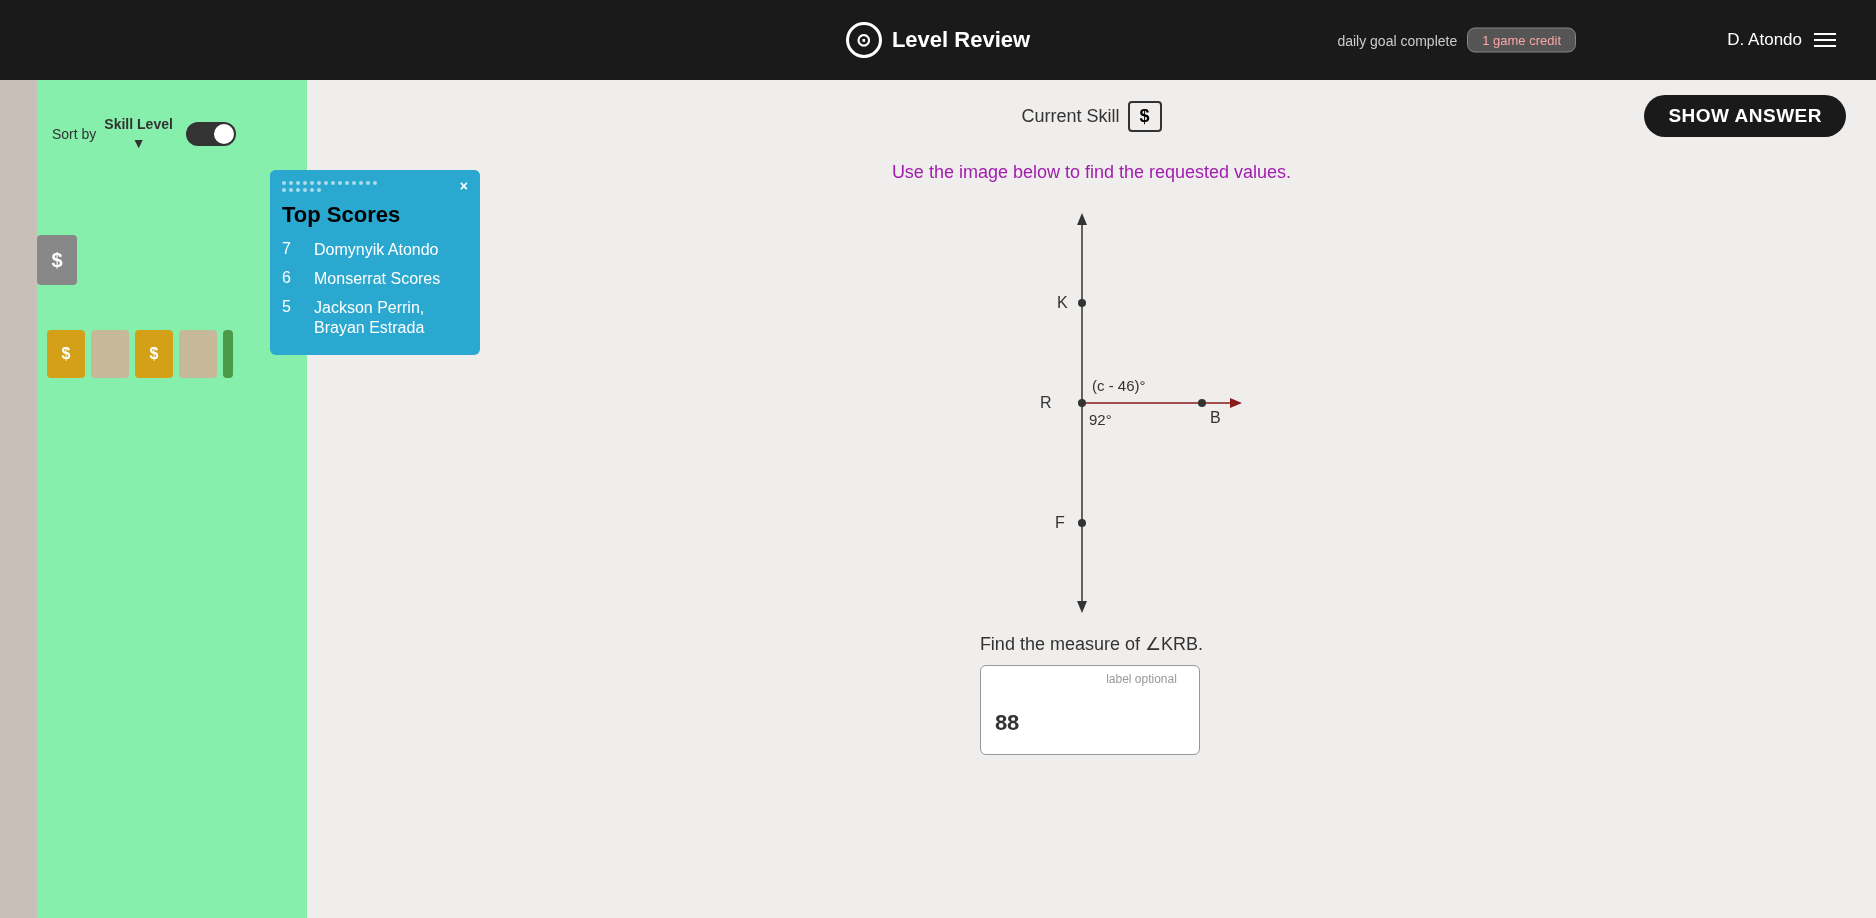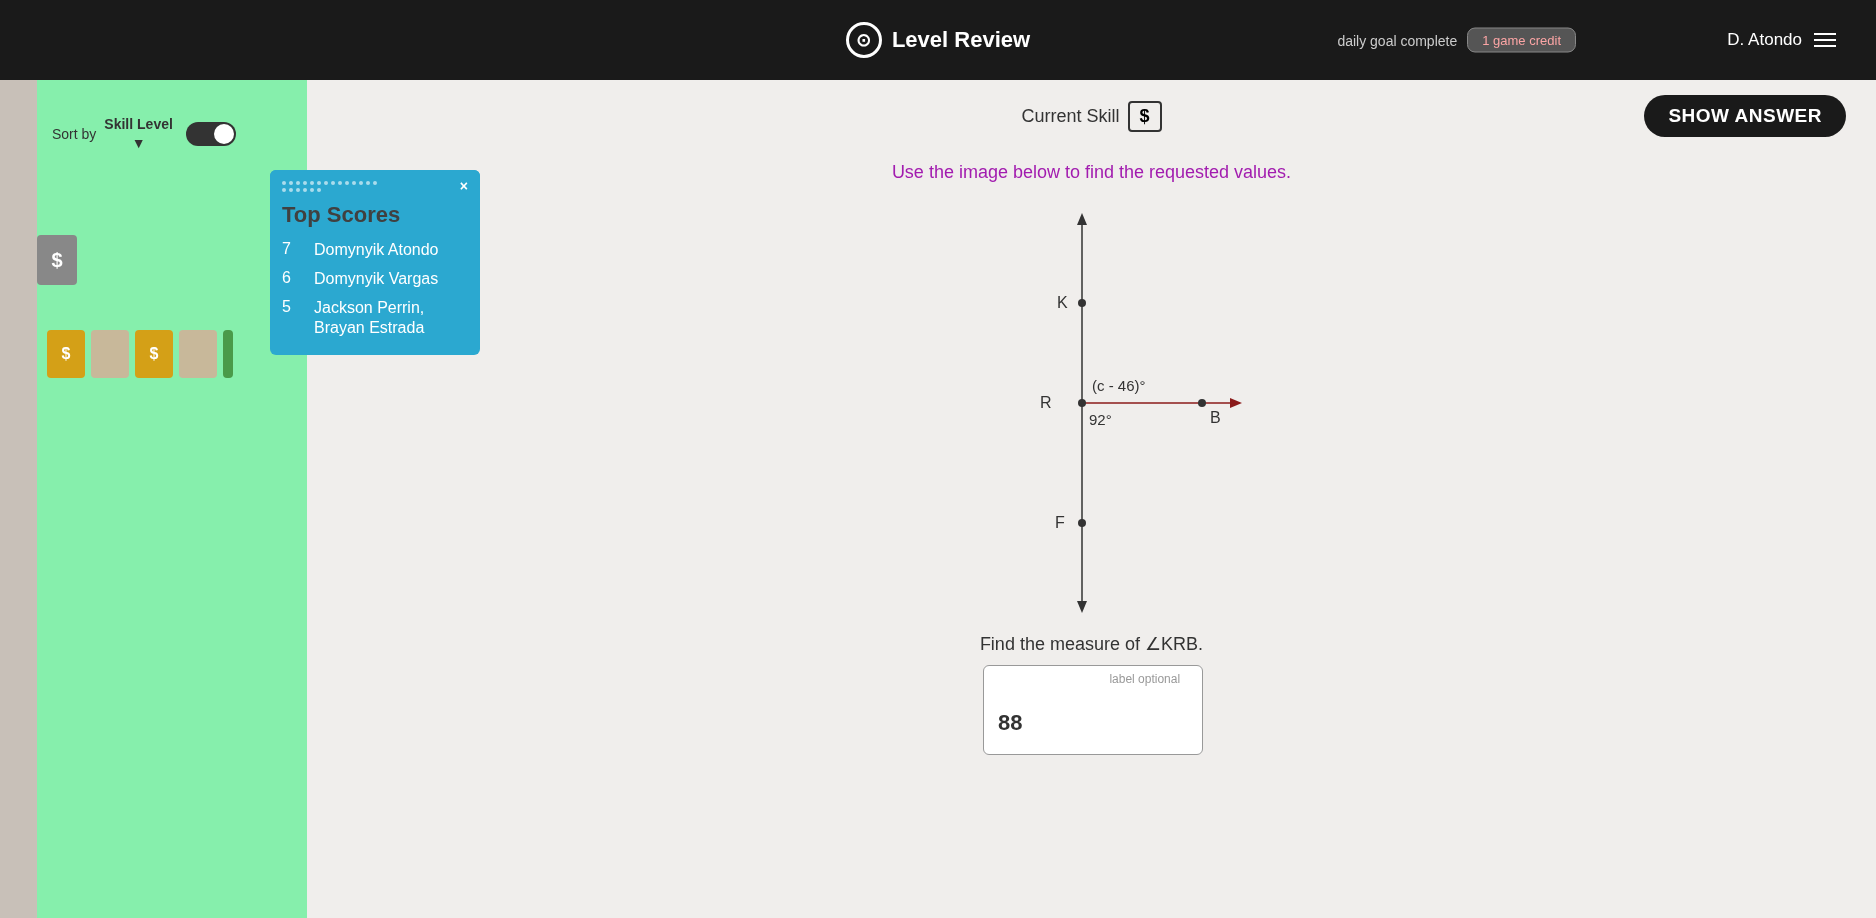--- a/index.html
+++ b/index.html
@@ -223,21 +223,21 @@
       background: rgba(255,255,255,0.6);
       border-radius: 50%;
     }
     #top-scores-close {
       color: white;
       font-size: 14px;
       cursor: pointer;
       font-weight: bold;
     }
     #top-scores-title {
-      color: #404040;
+      color: #000000;
       font-size: 22px;
       font-weight: bold;
       padding: 4px 12px 8px 12px;
     }
     .score-row {
       display: flex;
       align-items: flex-start;
       padding: 4px 12px;
       gap: 16px;
     }
@@ -318,21 +318,21 @@
       position: relative;
       width: 400px;
       height: 420px;
       margin: 0 auto;
     }
 
     
     #answer-area {
       display: flex;
       flex-direction: column;
-      align-items: flex-end;
+      align-items: flex-start;
       margin-top: 10px;
     }
     #find-measure-text {
       font-size: 18px;
       color: #333;
       margin-bottom: 10px;
     }
     #answer-box {
       width: 220px;
       height: 90px;
@@ -435,21 +435,21 @@
       </div>
       <div id="top-scores-close">×</div>
     </div>
     <div id="top-scores-title">Top Scores</div>
     <div class="score-row">
       <span class="score-number">7</span>
       <span class="score-name">Domynyik Atondo</span>
     </div>
     <div class="score-row">
       <span class="score-number">6</span>
-      <span class="score-name">Domynyik Vargas</span>
+      <span class="score-name">Monserrat Scores</span>
     </div>
     <div class="score-row">
       <span class="score-number">5</span>
       <span class="score-name">Jackson Perrin,<br>Brayan Estrada</span>
     </div>
     <div style="height:12px;"></div>
   </div>
 
   <div id="main-content">
 

